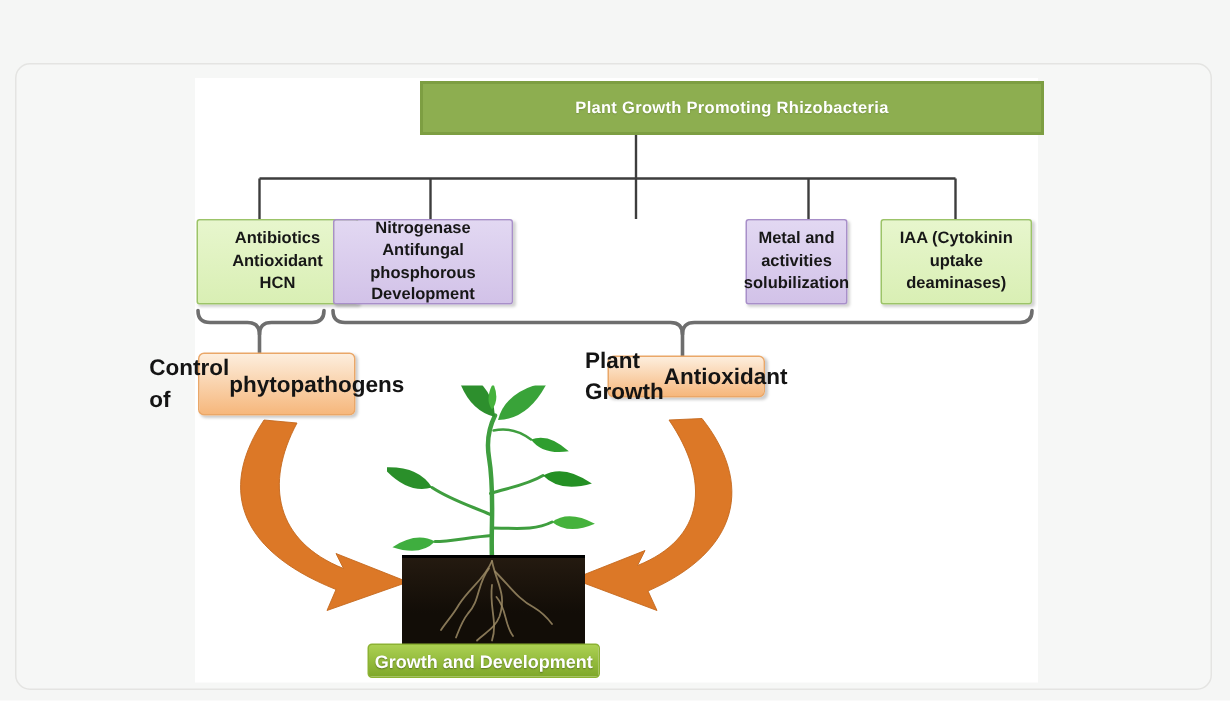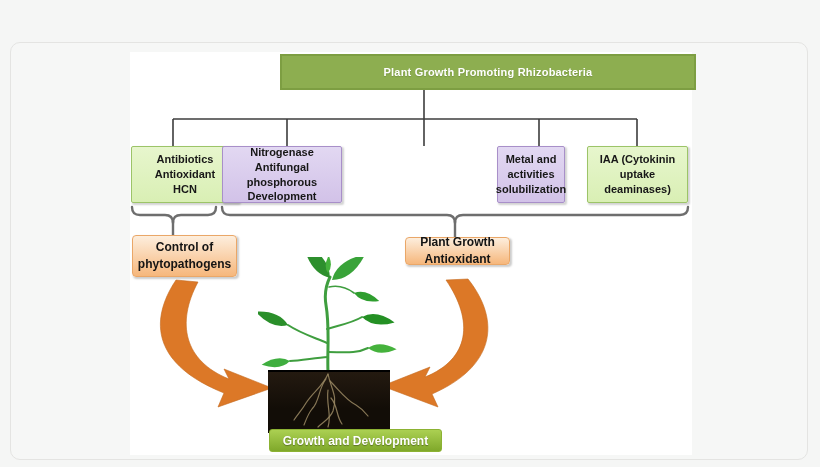--- a/index.html
+++ b/index.html
@@ -44,36 +44,36 @@
   .factor-box.purple{
     background:linear-gradient(#e2d8f2,var(--purple-fill,#d2c2e8));
     border:1.5px solid var(--purple-border,#a88fc9);
   }
   .factor-box span{display:block;}
   .outcome-box{
     position:absolute;width:105px;height:42px;box-sizing:border-box;
     background:linear-gradient(#fdeedd,var(--orange-fill,#f6b77c));
     border:1px solid var(--orange-border,#eaa768);
     border-radius:4px;
-    display:flex;flex-direction:column;align-items:center;justify-content:center;
-    font-size:12px;font-weight:bold;color:#141414;line-height:1.4;
+    display:flex;flex-direction:row;align-items:center;justify-content:center;
+    font-size:15px;font-weight:bold;color:#141414;line-height:1.4;
     box-shadow:1.5px 1.5px 2px rgba(0,0,0,.2);
   }
   .arrow{fill:var(--arrow-orange,#dc7827);stroke:#c4691e;stroke-width:.6;}
   .soil{
     position:absolute;left:138px;top:318px;width:122px;height:61px;
     background:linear-gradient(var(--soil-top,#241a10),var(--soil-dark,#120d07) 60%);
     border-top:2px solid #000;
   }
   .footer-label{
-    position:absolute;left:115px;top:377px;width:173px;height:23px;
+    position:absolute;left:115px;top:377px;width:155px;height:23px;
     background:linear-gradient(var(--footer-top,#abd052),var(--footer-bottom,#7fa82a));
     border-radius:3px;border:1px solid #8cb233;box-sizing:border-box;
     display:flex;align-items:center;justify-content:center;
-    color:#fff;font-size:12px;font-weight:bold;text-shadow:0 1px 1px rgba(0,0,0,.35);margin-left:24px;
+    color:#fff;font-size:12px;font-weight:bold;text-shadow:0 1px 1px rgba(0,0,0,.35);
   }
   .stem{stroke:#3f9e3f;fill:none;stroke-linecap:round;}
   .root{stroke:#9b8a64;stroke-width:1.2;fill:none;opacity:.85;stroke-linecap:round;}
 </style>
 </head>
 <body>
 
 <div class="card"></div>
 
 <div class="figure">

